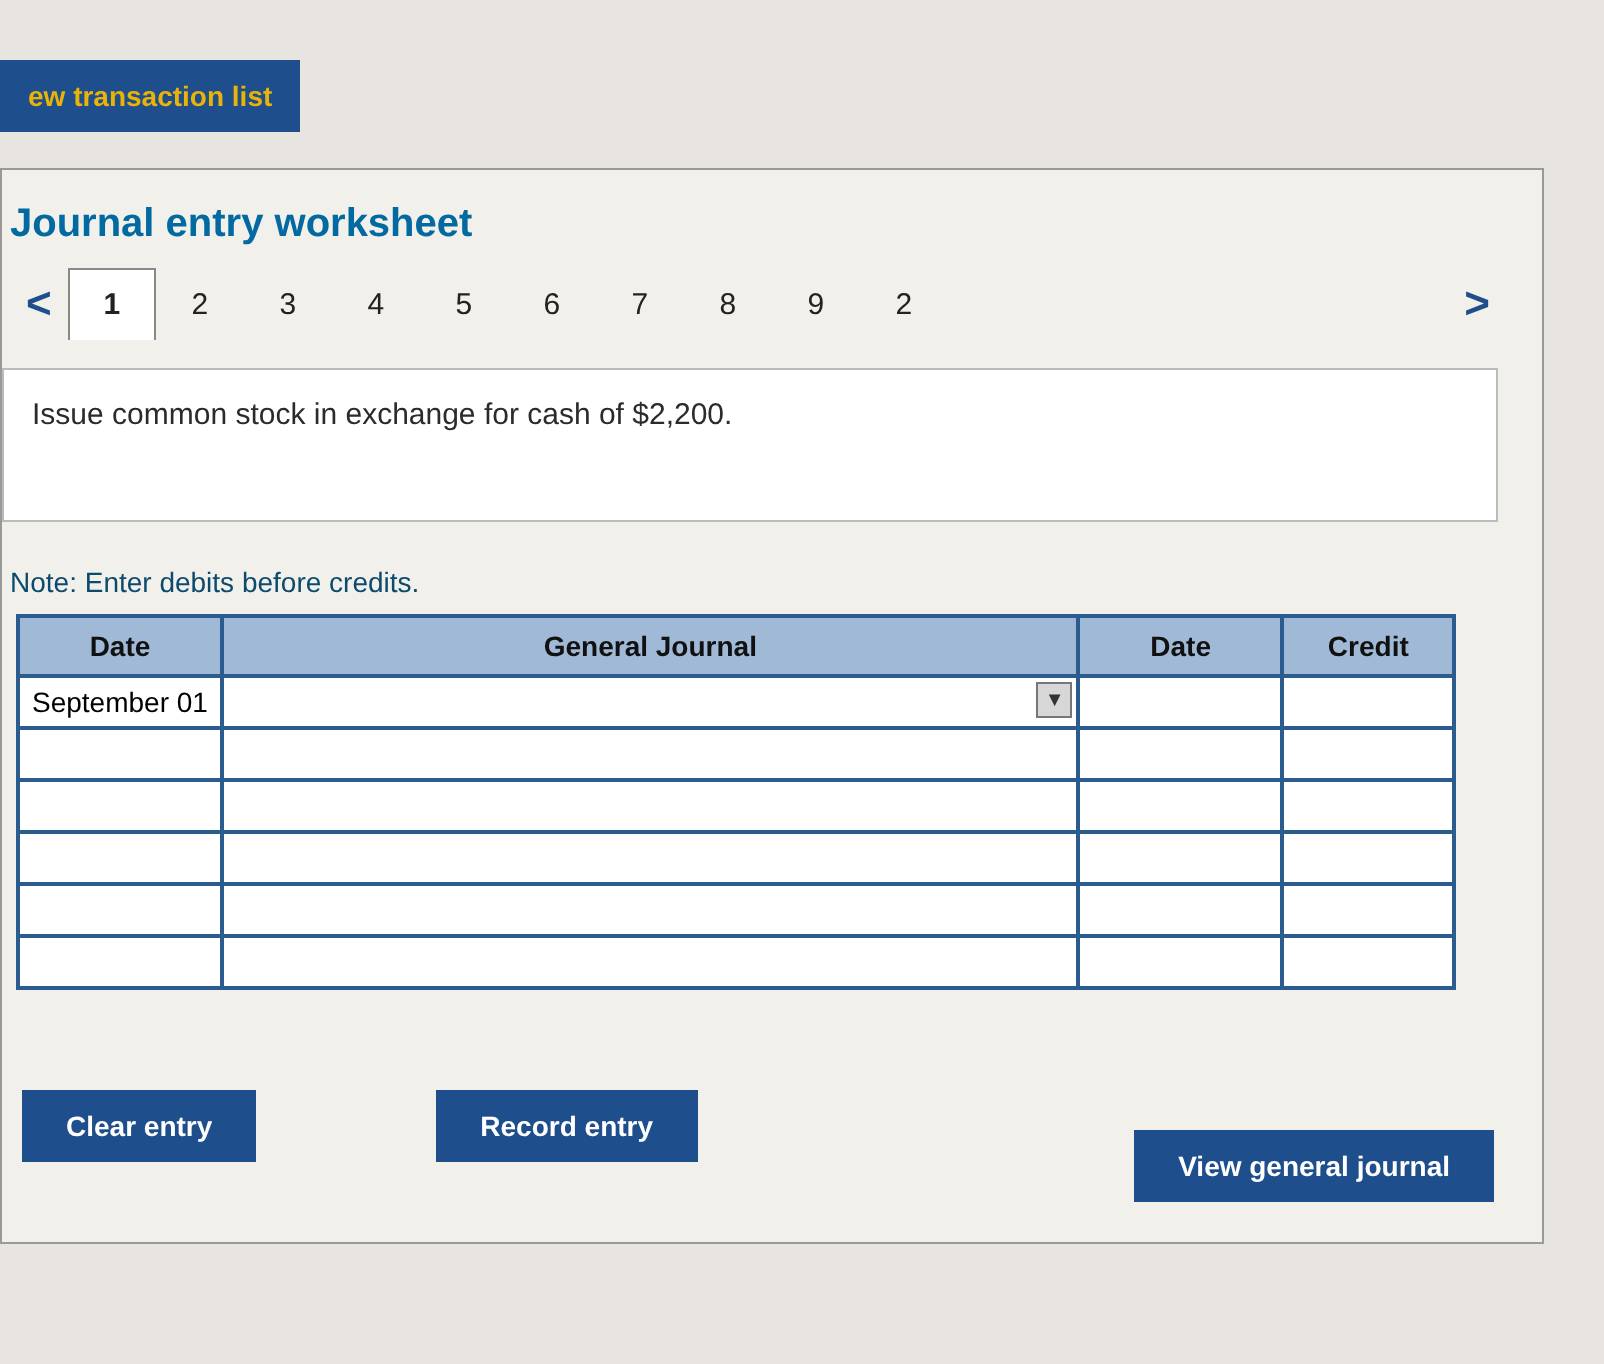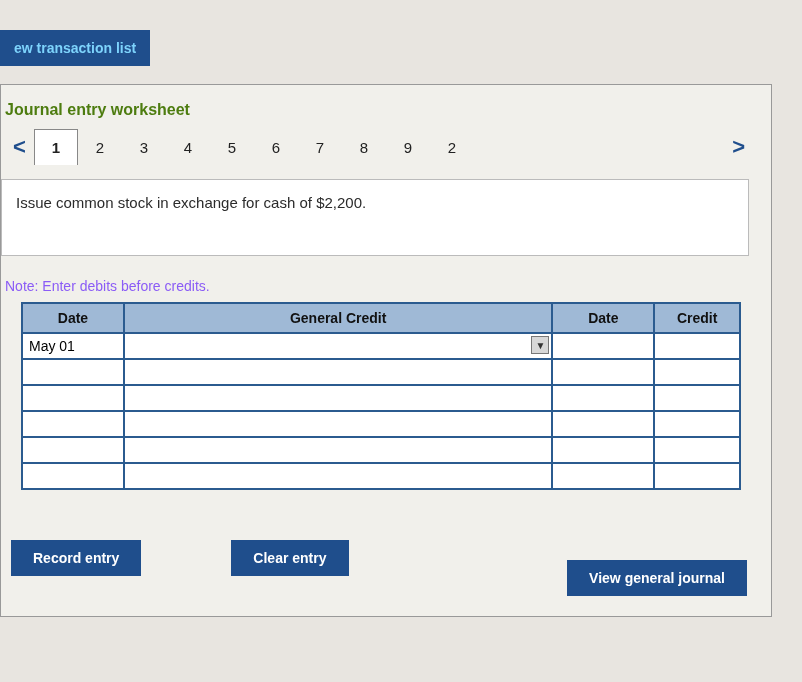--- a/index.html
+++ b/index.html
@@ -11,37 +11,37 @@
     width: 802px;
     height: 682px;
     overflow: hidden;
   }
   .container {
     padding: 0 0 0 0;
   }
   .top-btn {
     display: inline-block;
     background: #1f4e8c;
-    color: #7dd3fc;
+    color: #eab308;
     font-weight: bold;
     font-size: 14px;
     padding: 10px 14px;
     margin: 30px 0 18px 0;
     cursor: pointer;
   }
   .worksheet {
     background: #f1f0eb;
     border: 1px solid #999;
     padding: 12px 14px 20px 0;
     margin-right: 30px;
   }
   .ws-title {
-    font-size: 16px;
-    font-weight: bold;
-    color: #4d7c0f;
+    font-size: 20px;
+    font-weight: bold;
+    color: #0369a1;
     margin: 4px 0 10px 4px;
   }
   .pager {
     display: flex;
     align-items: center;
     gap: 0;
     margin: 0 0 14px 4px;
   }
   .pager-arrow {
     font-size: 22px;
@@ -70,28 +70,28 @@
   }
   .instruction-box {
     background: #fff;
     border: 1px solid #bbb;
     margin: 0 8px 0 0;
     padding: 14px 14px 44px 14px;
     font-size: 15px;
     color: #2b2b2b;
   }
   .note {
-    color: #8b5cf6;
+    color: #0c4a6e;
     font-size: 14px;
     margin: 22px 0 8px 4px;
   }
   .journal-table {
     border-collapse: collapse;
     width: 720px;
-    margin-left: 20px;
+    margin-left: 7px;
   }
   .journal-table th {
     background: #9fb9d6;
     border: 2px solid #2b5b8f;
     padding: 6px 4px;
     font-size: 14px;
     font-weight: bold;
     color: #111;
   }
   .journal-table td {
@@ -162,28 +162,28 @@
     </div>
 
     <div class="instruction-box">Issue common stock in exchange for cash of $2,200.</div>
 
     <div class="note">Note: Enter debits before credits.</div>
 
     <table class="journal-table">
       <thead>
         <tr>
           <th class="col-date">Date</th>
-          <th class="col-gj">General Credit</th>
+          <th class="col-gj">General Journal</th>
           <th class="col-deb">Date</th>
           <th class="col-cred">Credit</th>
         </tr>
       </thead>
       <tbody>
         <tr>
-          <td>May 01</td>
+          <td>September 01</td>
           <td class="dropdown-cell">
             <span></span>
             <span class="dd-caret">▼</span>
           </td>
           <td></td>
           <td></td>
         </tr>
         <tr>
           <td></td>
           <td></td>
@@ -211,18 +211,18 @@
         <tr>
           <td></td>
           <td></td>
           <td></td>
           <td></td>
         </tr>
       </tbody>
     </table>
 
     <div class="action-row">
+      <button class="btn">Clear entry</button>
       <button class="btn">Record entry</button>
-      <button class="btn">Clear entry</button>
       <button class="btn view">View general journal</button>
     </div>
   </div>
 </div>
 
 </body></html>

